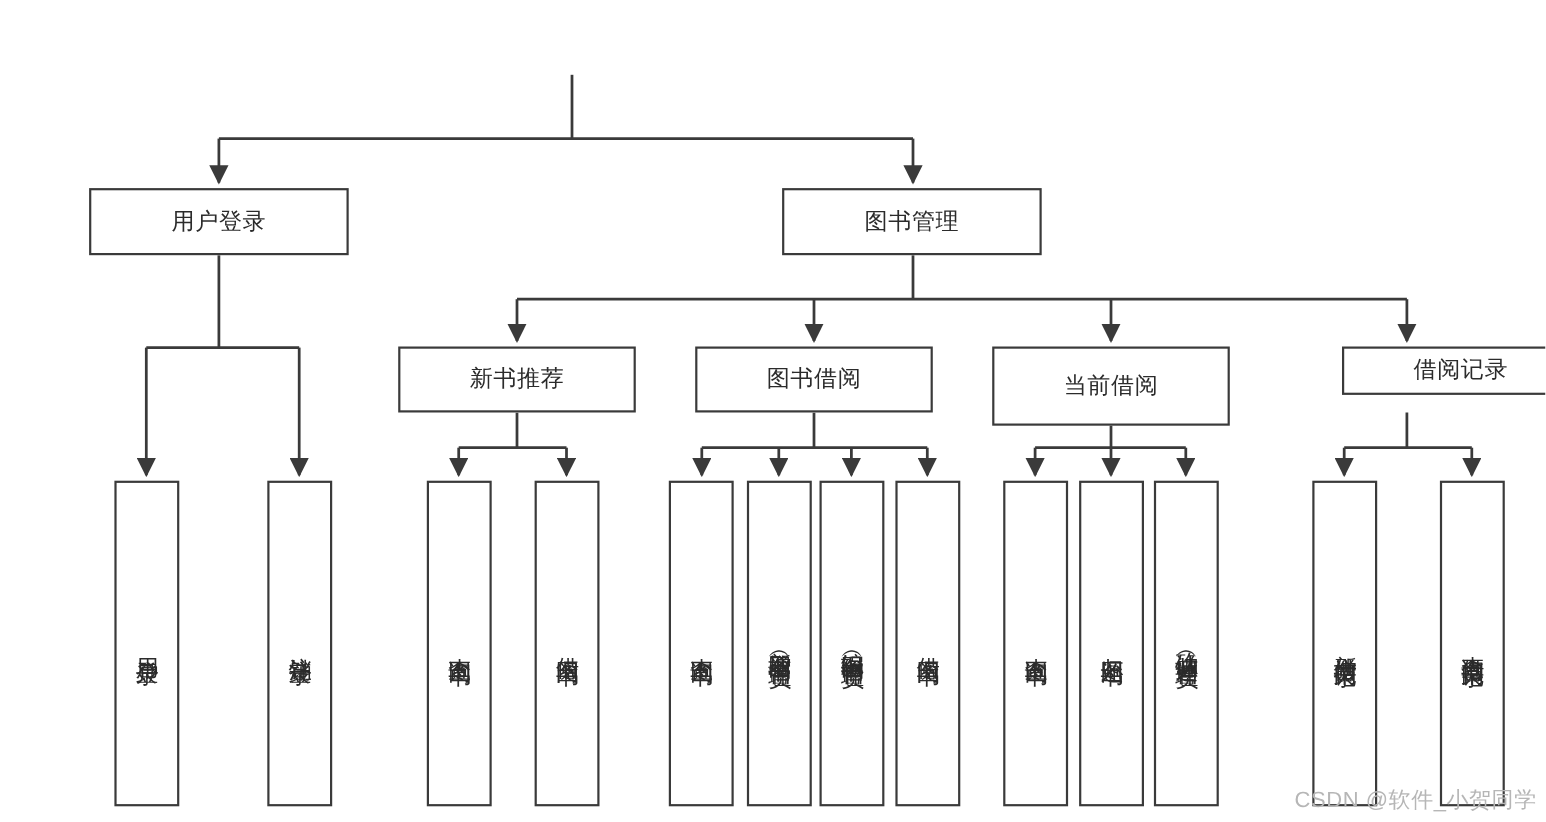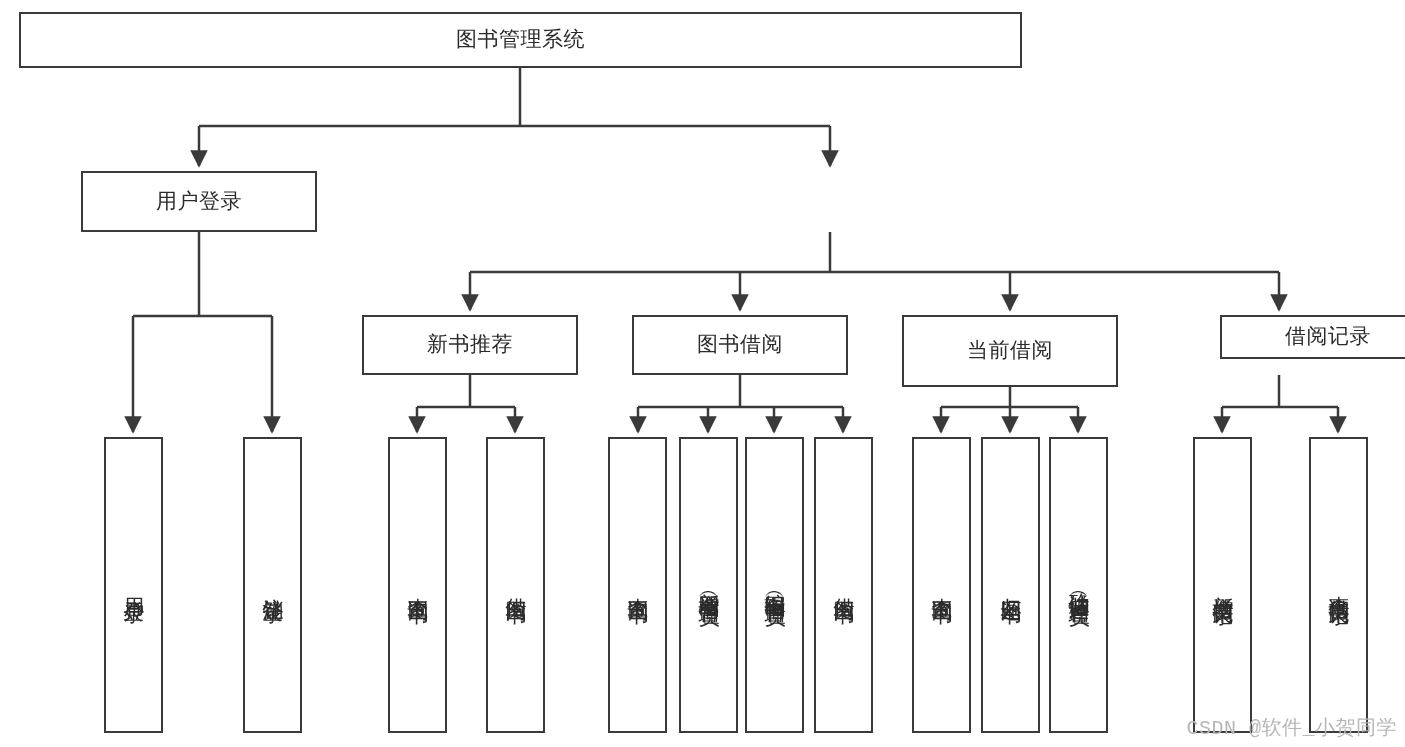--- a/index.html
+++ b/index.html
@@ -56,21 +56,21 @@
   }
   #watermark {
     position: absolute;
     right: 8px;
     bottom: 6px;
     font-size: 20px;
     color: #b6b6b6;
     letter-spacing: 0.5px;
     z-index: 9;
     white-space: nowrap;
-    font-family: Liberation Mono, monospace;
+    font-family: Liberation Sans, sans-serif;
   }
 </style>
 </head>
 <body>
 
 <div id="diagram-canvas">
 
   <svg id="connector-layer" viewBox="0 0 1405 747" xmlns="http://www.w3.org/2000/svg">
     <defs>
       <marker id="arrow" viewBox="0 0 10 10" refX="9" refY="5" markerWidth="7" markerHeight="7" orient="auto-start-reverse">
@@ -114,26 +114,26 @@
       <path d="M 1010 407 L 1010 432" marker-end="url(#arrow)"></path>
       <path d="M 1078 407 L 1078 432" marker-end="url(#arrow)"></path>
 
       <path d="M 1279 375 L 1279 407"></path>
       <path d="M 1222 407 L 1338 407"></path>
       <path d="M 1222 407 L 1222 432" marker-end="url(#arrow)"></path>
       <path d="M 1338 407 L 1338 432" marker-end="url(#arrow)"></path>
     </g>
   </svg>
 
-  <div class="node-box" style="left:19px; top:12px; width:1003px; height:56px;">
-    <span class="node-label">图书管理系统</span>
-  </div>
 
   <div class="node-box" style="left:81px; top:171px; width:236px; height:61px;">
     <span class="node-label">用户登录</span>
+  </div>
+  <div class="node-box" style="left:711px; top:171px; width:236px; height:61px;">
+    <span class="node-label">图书管理</span>
   </div>
 
   <div class="node-box" style="left:632px; top:315px; width:216px; height:60px;">
     <span class="node-label">图书借阅</span>
   </div>
   <div class="node-box" style="left:362px; top:315px; width:216px; height:60px;">
     <span class="node-label">新书推荐</span>
   </div>
   <div class="node-box" style="left:902px; top:315px; width:216px; height:72px;">
     <span class="node-label">当前借阅</span>

